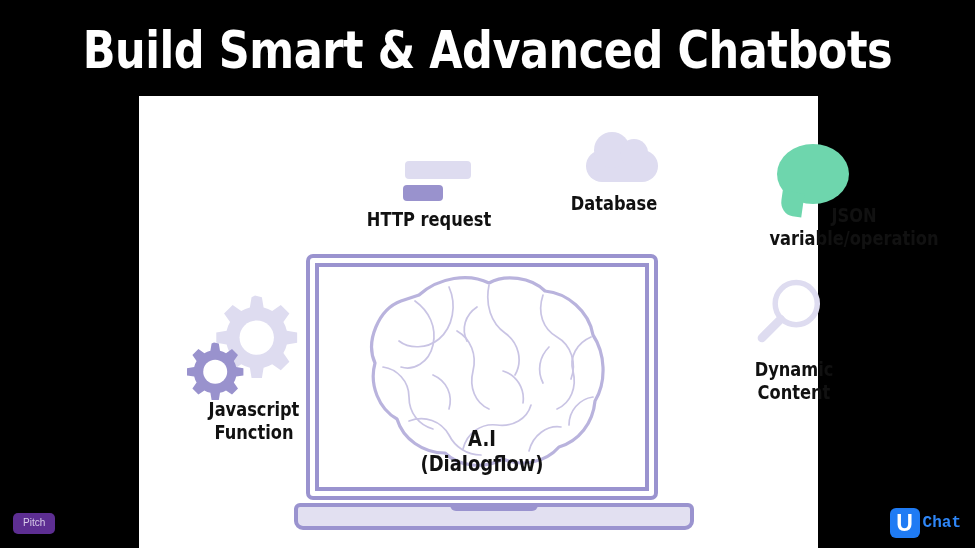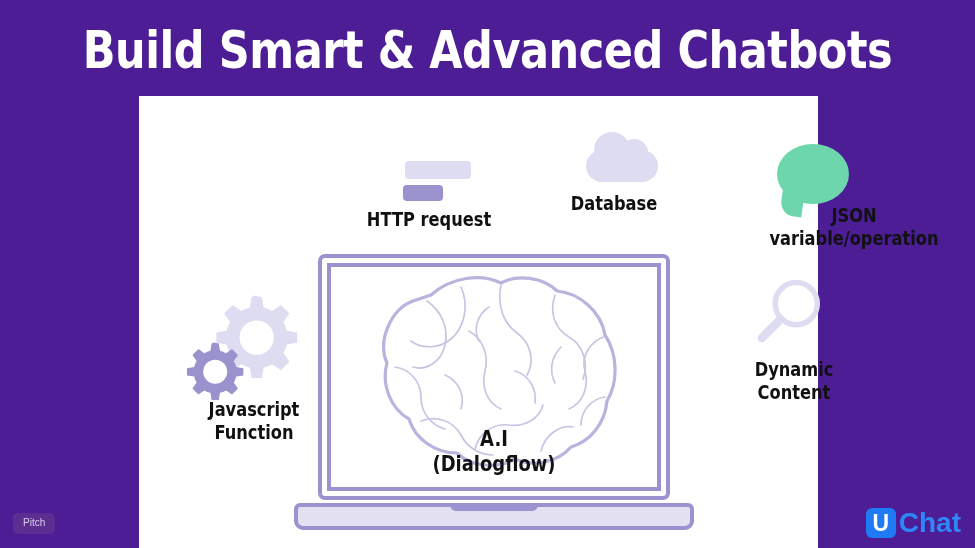--- a/index.html
+++ b/index.html
@@ -9,21 +9,21 @@
   body {
     width: 975px;
     height: 548px;
     overflow: hidden;
     font-family: "Liberation Sans", sans-serif;
   }
   #slide {
     position: relative;
     width: 975px;
     height: 548px;
-    background: #4c1d95;
+    background: #000000;
     overflow: hidden;
   }
 
   
   #slide-title {
     position: absolute;
     left: 0;
     top: 18px;
     width: 975px;
     text-align: center;
@@ -123,21 +123,21 @@
   
   #dynamic-node { position: absolute; left: 560px; top: 178px; width: 190px; }
   #magnifier { position: absolute; left: 52px; top: 0; }
   #dynamic-label { left: 0; top: 84px; width: 190px; }
 
   
   #laptop { position: absolute; left: 155px; top: 158px; width: 400px; }
   #laptop-lid {
     position: relative;
     width: 352px; height: 246px;
-    margin-left: 24px;
+    margin-left: 12px;
     box-sizing: border-box;
     background: #ffffff;
     border: 4px solid #9a93cf;
     border-radius: 7px;
     padding: 5px;
   }
   #laptop-screen {
     position: relative;
     width: 100%; height: 100%;
     box-sizing: border-box;
@@ -191,23 +191,23 @@
     color: #ffffff;
     font-weight: bold;
     font-size: 23px;
     line-height: 30px;
     text-align: center;
     font-family: "Liberation Sans", sans-serif;
   }
   #uchat-wordmark {
     color: #2e86f7;
     font-weight: bold;
-    font-size: 28px;
+    font-size: 16px;
     line-height: 30px;
-    font-family: Liberation Sans, sans-serif;
+    font-family: Liberation Mono, monospace;
   }
 </style>
 </head>
 <body>
 
 <div id="slide">
 
   <div id="slide-title">Build Smart &amp; Advanced Chatbots</div>
 
   <div id="diagram-card">

